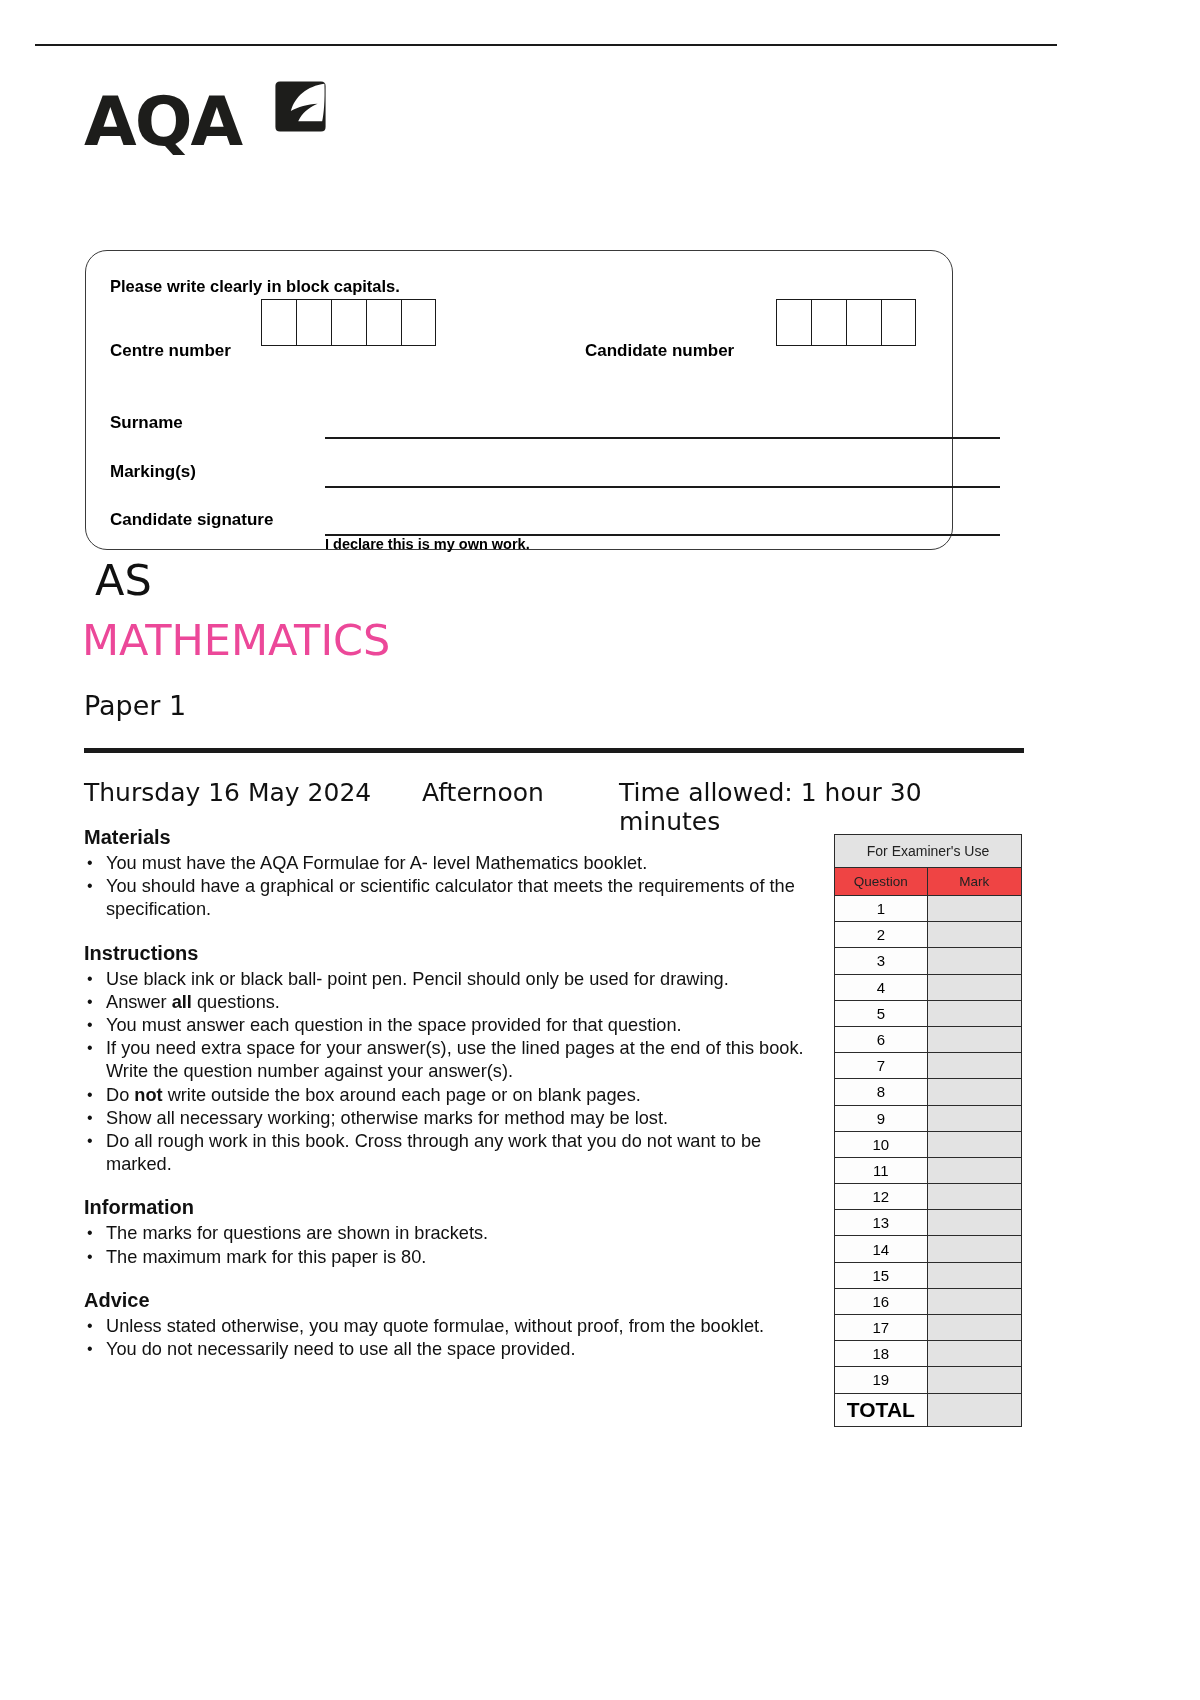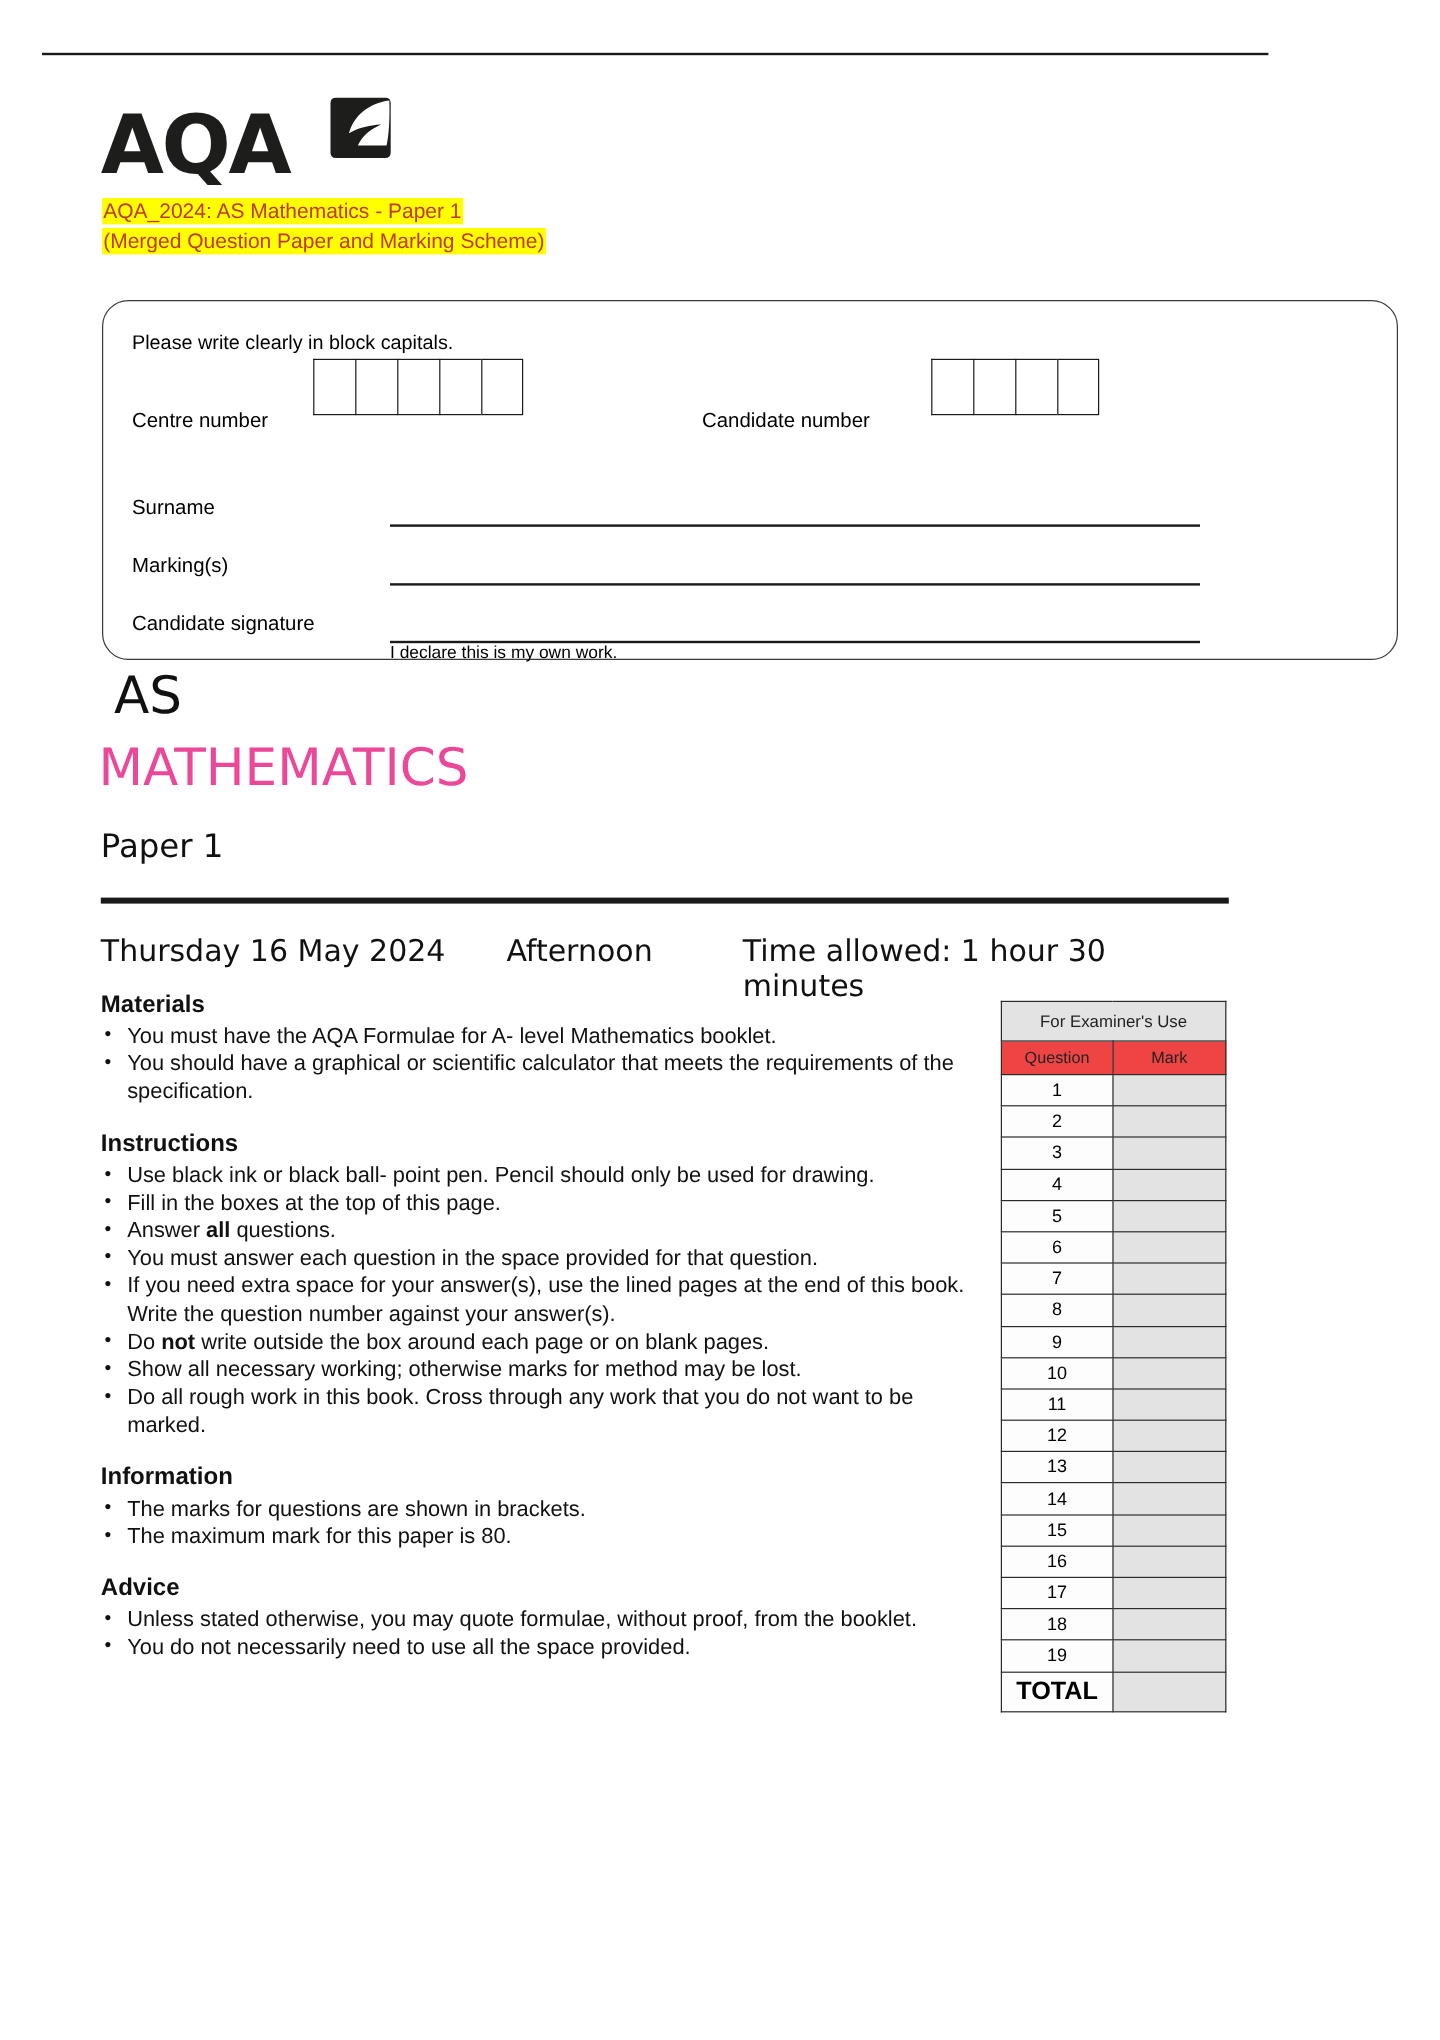--- a/index.html
+++ b/index.html
@@ -77,25 +77,26 @@
     padding: 1px 1px;
     box-decoration-break: clone;
     -webkit-box-decoration-break: clone;
   }
 
   
   #details-box {
     position: absolute;
     left: 85px;
     top: 250px;
-    width: 1080px;
+    width: 868px;
     height: 300px;
     border: 1.5px solid #3a3a3a;
     border-radius: 22px;
     box-sizing: border-box;
+    font-weight: bold;
   }
   .dl-note {
     position: absolute;
     left: 24px;
     top: 26px;
     font-size: 16.5px;
   }
   .dl-centre-label {
     position: absolute;
     left: 24px;
@@ -300,24 +301,20 @@
   <div class="top-rule"></div>
 
   <div id="logo-block">
     <div class="logo-word">AQA</div>
     <svg class="logo-leaf" viewBox="0 0 100 100">
       <path d="M6 14 Q6 6 14 6 L86 6 Q94 6 94 14 L94 86 Q94 94 86 94 L14 94 Q6 94 6 86 Z" fill="#1d1d1b"></path>
       <path d="M92 10 C62 14 40 32 33 58 C46 50 62 46 80 45 C64 52 52 62 46 76 L88 76 C91 62 93 40 92 10 Z" fill="#ffffff"></path>
     </svg>
   </div>
 
-  <div id="highlight-title">
-    <span class="hl">AQA_2024: AS Mathematics - Paper 1</span><br>
-    <span class="hl">(Merged Question Paper and Marking Scheme)</span>
-  </div>
 
   <div id="details-box">
 
     <div class="dl-note">Please write clearly in block capitals.</div>
 
     <div class="dl-centre-label">Centre number</div>
     <div class="boxrow" id="centre-boxes">
       <div class="cell"></div>
       <div class="cell"></div>
       <div class="cell"></div>
@@ -365,21 +362,20 @@
   <div id="info-col">
       <div class="sec-head">Materials</div>
       <ul class="blist">
         <li>You must have the AQA Formulae for A- level Mathematics booklet.</li>
         <li>You should have a graphical or scientific calculator that meets the requirements of the specification.</li>
       </ul>
       <div class="sec-gap"></div>
       <div class="sec-head">Instructions</div>
       <ul class="blist">
         <li>Use black ink or black ball- point pen.  Pencil should only be used for drawing.</li>
-        <li>Fill in the boxes at the top of this page.</li>
         <li>Answer <b>all</b> questions.</li>
         <li>You must answer each question in the space provided for that question.</li>
         <li>If you need extra space for your answer(s), use the lined pages at the end of this book.  Write the question number against your answer(s).</li>
         <li>Do <b>not</b> write outside the box around each page or on blank pages.</li>
         <li>Show all necessary working; otherwise marks for method may be lost.</li>
         <li>Do all rough work in this book.  Cross through any work that you do not want to be marked.</li>
       </ul>
       <div class="sec-gap"></div>
       <div class="sec-head">Information</div>
       <ul class="blist">

